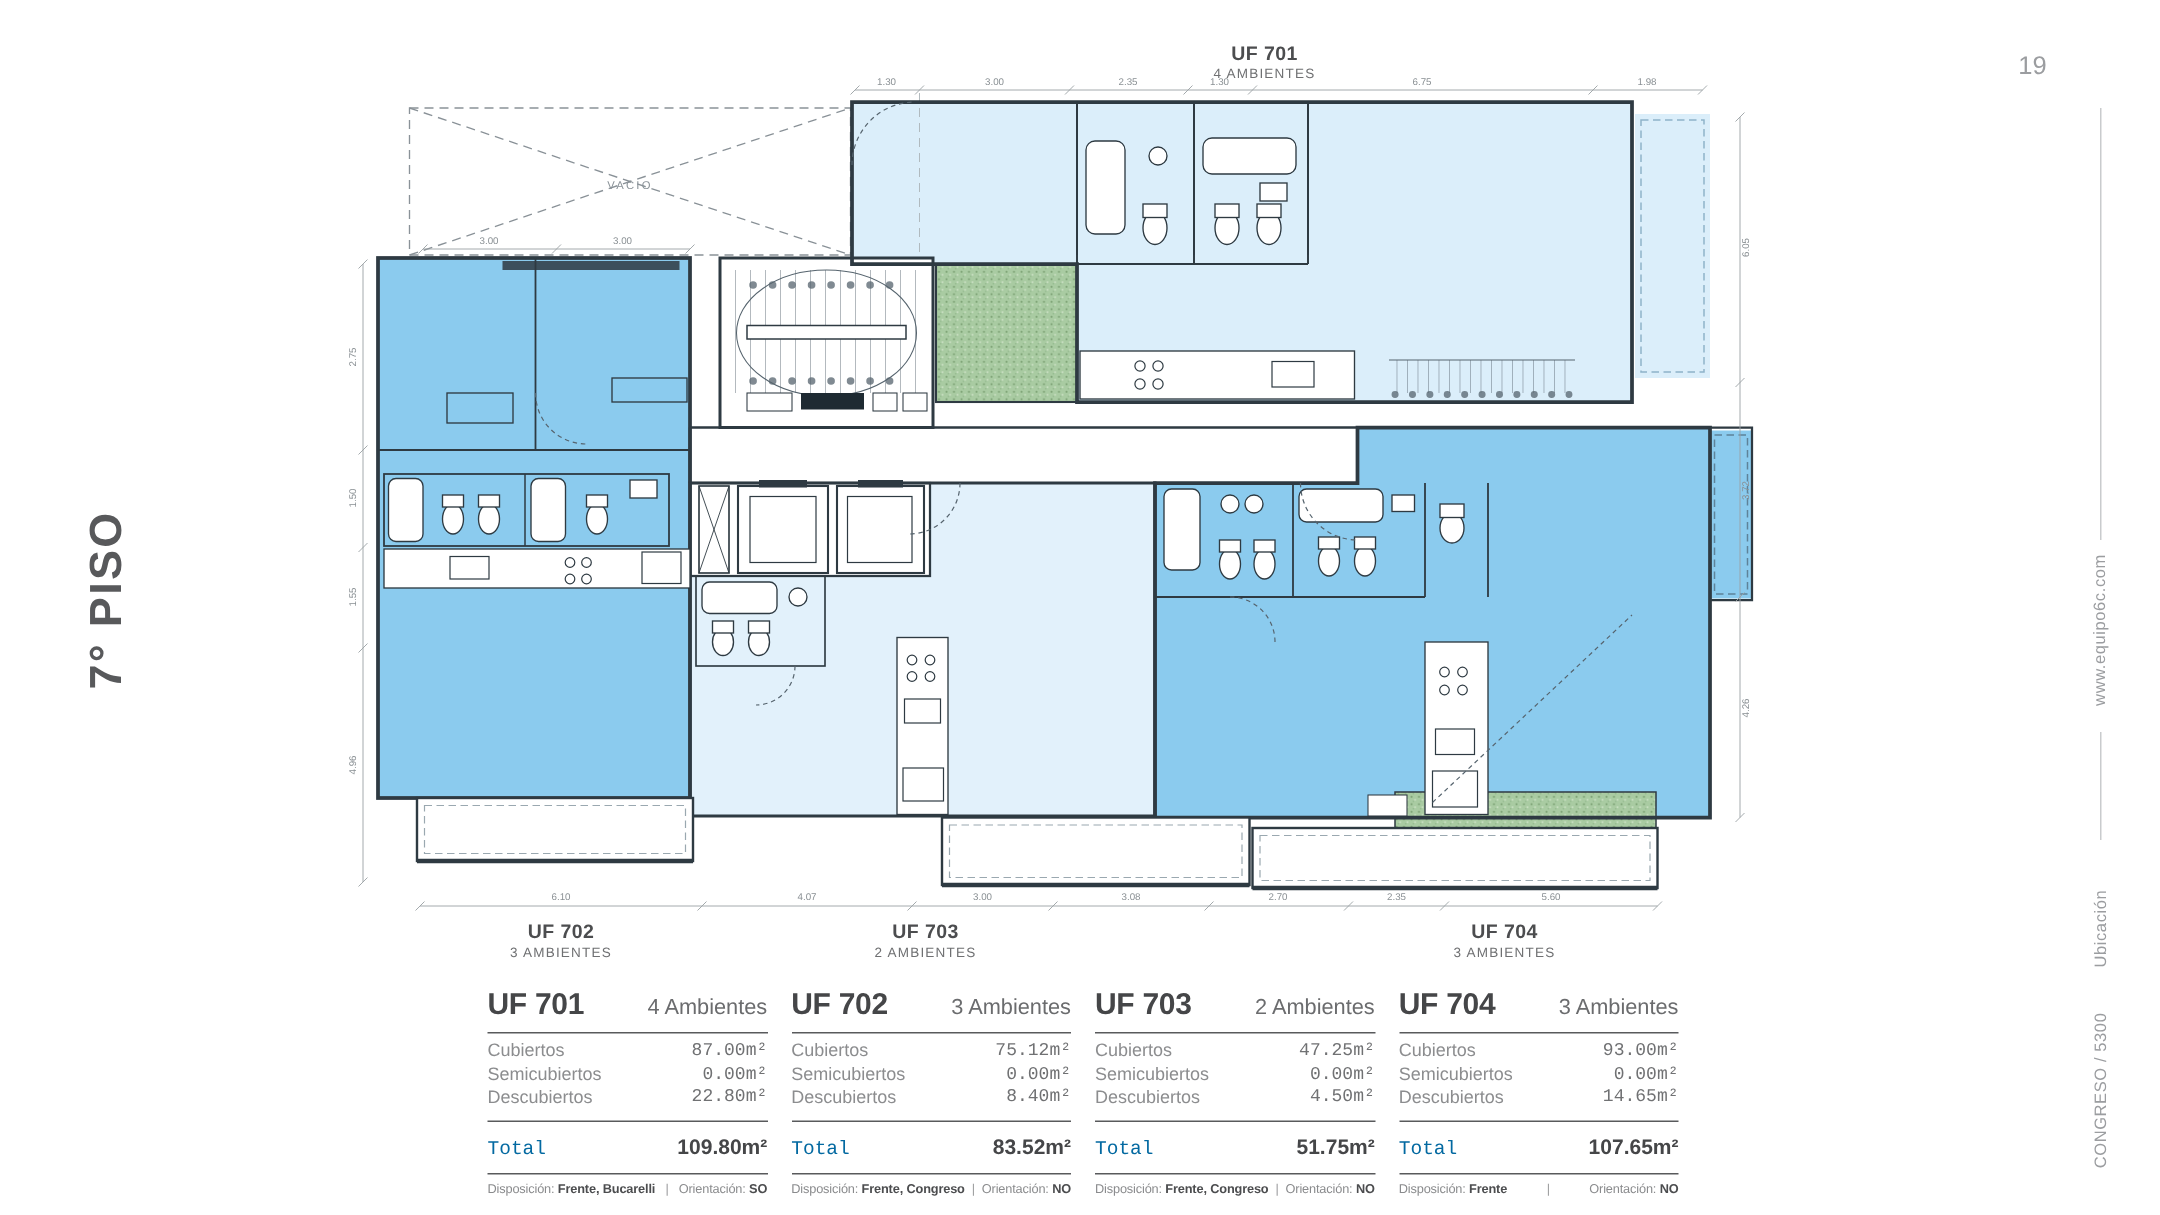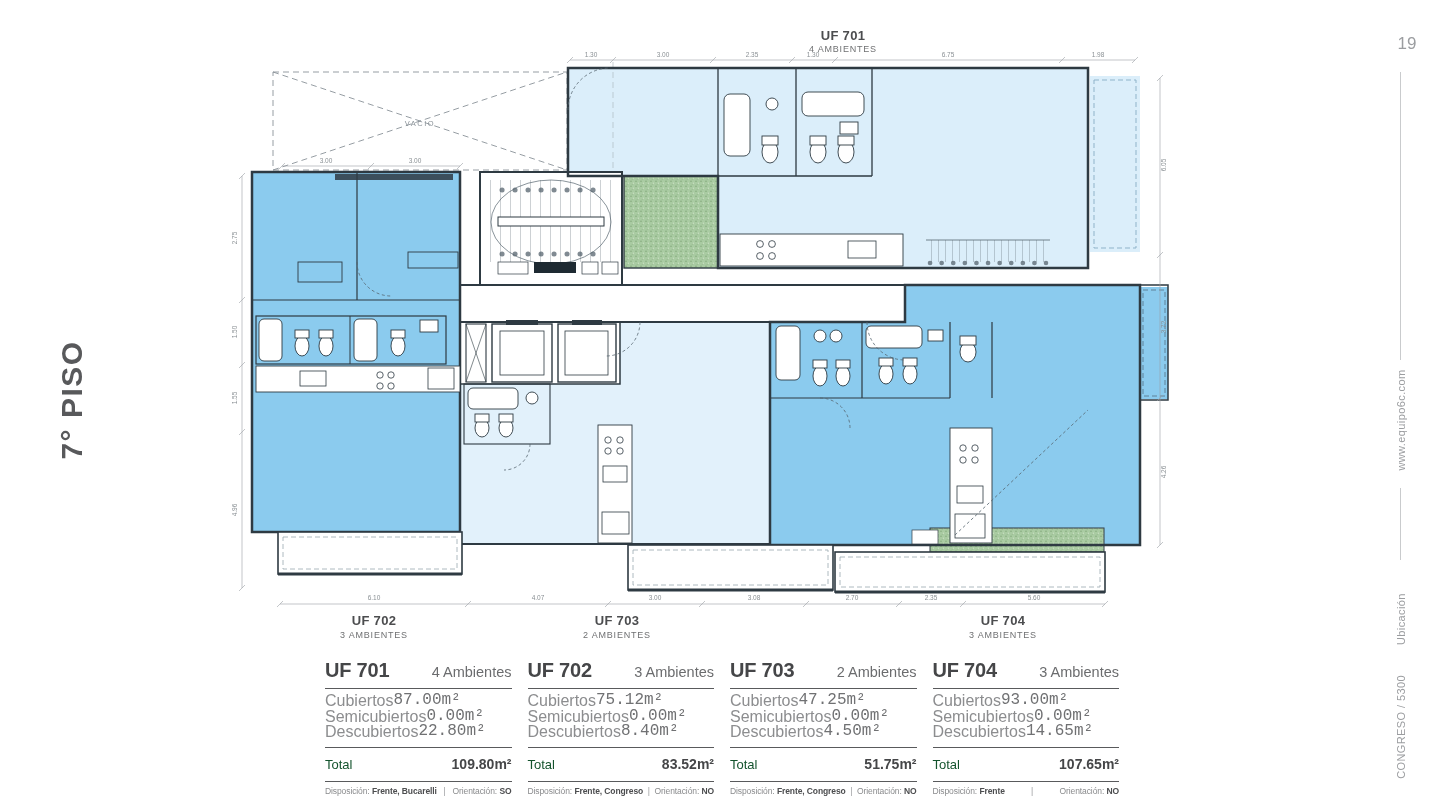--- a/index.html
+++ b/index.html
@@ -9,21 +9,21 @@
     background:#FFFFFF; font-family:"Liberation Sans", sans-serif;
     -webkit-font-smoothing:antialiased;
   }
   
   .floor-title-wrap { position:absolute; left:10px; top:300px; width:124px; height:200px;
     display:flex; align-items:center; justify-content:center; }
   .floor-title { transform:rotate(-90deg); white-space:nowrap; font-size:30px; font-weight:bold;
     color:#58595B; letter-spacing:1.5px; }
 
   
-  .page-number { position:absolute; left:1385px; top:34px; width:44px; text-align:center;
+  .page-number { position:absolute; left:1333px; top:34px; width:44px; text-align:center;
     font-size:17px; color:#9B9DA0; }
   .vrule { position:absolute; left:1400px; width:1px; background:#C9CBCD; }
   .vrule.r1 { top:72px; height:288px; }
   .vrule.r2 { top:488px; height:72px; }
   .vtext-wrap { position:absolute; display:flex; align-items:center; justify-content:center; }
   .vtext-wrap.site { left:1368px; top:360px; width:66px; height:120px; }
   .vtext-wrap.proj { left:1358px; top:560px; width:86px; height:252px; }
   .vtext { transform:rotate(-90deg); white-space:nowrap; font-size:11px; color:#9B9DA0;
     letter-spacing:0.4px; display:flex; gap:30px; align-items:center; }
 
@@ -37,25 +37,25 @@
 
   
   .units-table { position:absolute; left:325px; top:659px; width:794px;
     display:grid; grid-template-columns:repeat(4,1fr); column-gap:16px; }
   .unit-col { min-width:0; }
   .u-head { display:flex; justify-content:space-between; align-items:baseline; height:24px; }
   .u-name { font-size:20px; font-weight:bold; color:#454648; letter-spacing:-0.2px; }
   .u-amb { font-size:14.5px; color:#6B6C6E; }
   .rule { border-top:1.5px solid #595A5C; margin:5px 0 4px 0; }
   .rule.mid { margin:7px 0 5px 0; }
-  .u-row { display:flex; font-size:16px; line-height:15.5px; }
+  .u-row { display:flex; justify-content:space-between; font-size:12px; line-height:15.5px; }
   .u-row .lab { color:#8C8D8F; }
   .u-row .val { color:#707173;font-family:Liberation Mono, monospace; }
   .u-total { display:flex; justify-content:space-between; align-items:baseline; padding:3px 0 4px 0; }
-  .u-total .lab { font-size:13px; color:#14532d; }
+  .u-total .lab { font-size:13px; color:#0369a1;font-family:Liberation Mono, monospace; }
   .u-total .val { font-size:14px; font-weight:bold; color:#454648; }
   .u-foot { display:flex; justify-content:space-between; align-items:baseline; margin-top:4px;
     font-size:8.5px; letter-spacing:-0.1px; white-space:nowrap; color:#8A8B8D; }
   .u-foot b { color:#4C4D4F; }
   .u-foot .sep { color:#9A9B9D; padding:0 2px; }
 </style>
 </head>
 <body>
 
 <div class="floor-title-wrap">

